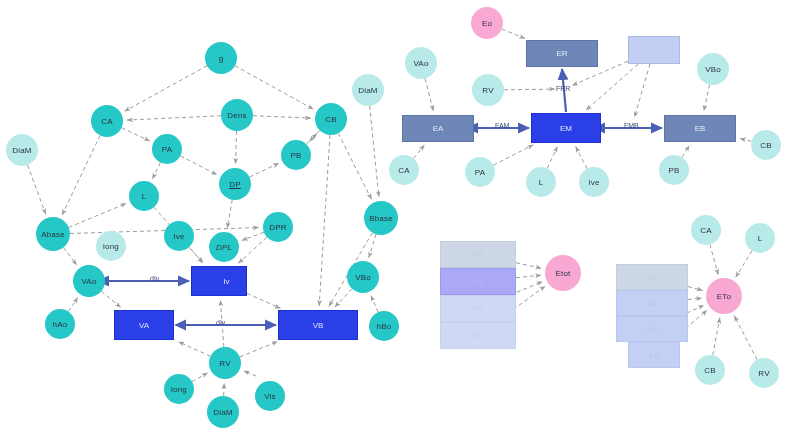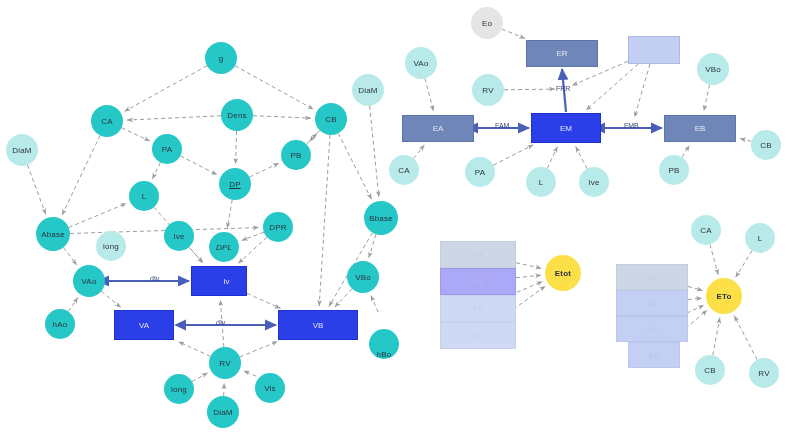--- a/index.html
+++ b/index.html
@@ -36,25 +36,24 @@
     box-sizing: border-box;
     z-index: 3;
   }
   .node.dark {
     background: #25c7c7;
   }
   .node.light {
     background: #b9eaea;
   }
   .node.teal {
-    background: #e5e5e5;
+    background: #f9a8d4;
   }
   .node.etot {
-    background: #fde047;
-    font-weight: bold;
+    background: #f9a8d4;
   }
   .rect {
     position: absolute;
     display: flex;
     align-items: center;
     justify-content: center;
     font-size: 8px;
     box-sizing: border-box;
     z-index: 3;
   }
@@ -237,30 +236,30 @@
       </div>
     <div class="node dark" style="left: 73px; top: 265px; width: 32px; height: 32px;">
         <span>VAo</span>
       </div>
     <div class="node dark" style="left: 347px; top: 261px; width: 32px; height: 32px;">
         <span>VBo</span>
       </div>
     <div class="node dark" style="left: 45px; top: 309px; width: 30px; height: 30px;">
         <span>hAo</span>
       </div>
-    <div class="node dark" style="left: 369px; top: 329px; width: 30px; height: 30px; align-items: flex-end;">
+    <div class="node dark" style="left: 369px; top: 311px; width: 30px; height: 30px;">
         <span>hBo</span>
       </div>
     <div class="node dark" style="left: 209px; top: 347px; width: 32px; height: 32px;">
         <span>RV</span>
       </div>
     <div class="node dark" style="left: 164px; top: 374px; width: 30px; height: 30px;">
         <span>long</span>
       </div>
-    <div class="node dark" style="left: 255px; top: 373px; width: 30px; height: 30px;">
+    <div class="node dark" style="left: 255px; top: 381px; width: 30px; height: 30px;">
         <span>Vis</span>
       </div>
     <div class="node dark" style="left: 207px; top: 396px; width: 32px; height: 32px;">
         <span>DiaM</span>
       </div>
 
     <div class="rect blue" style="left: 191px; top: 266px; width: 56px; height: 30px; padding-left: 15px;">
         <span>Iv</span>
       </div>
     <div class="rect blue" style="left: 114px; top: 310px; width: 60px; height: 30px;">

